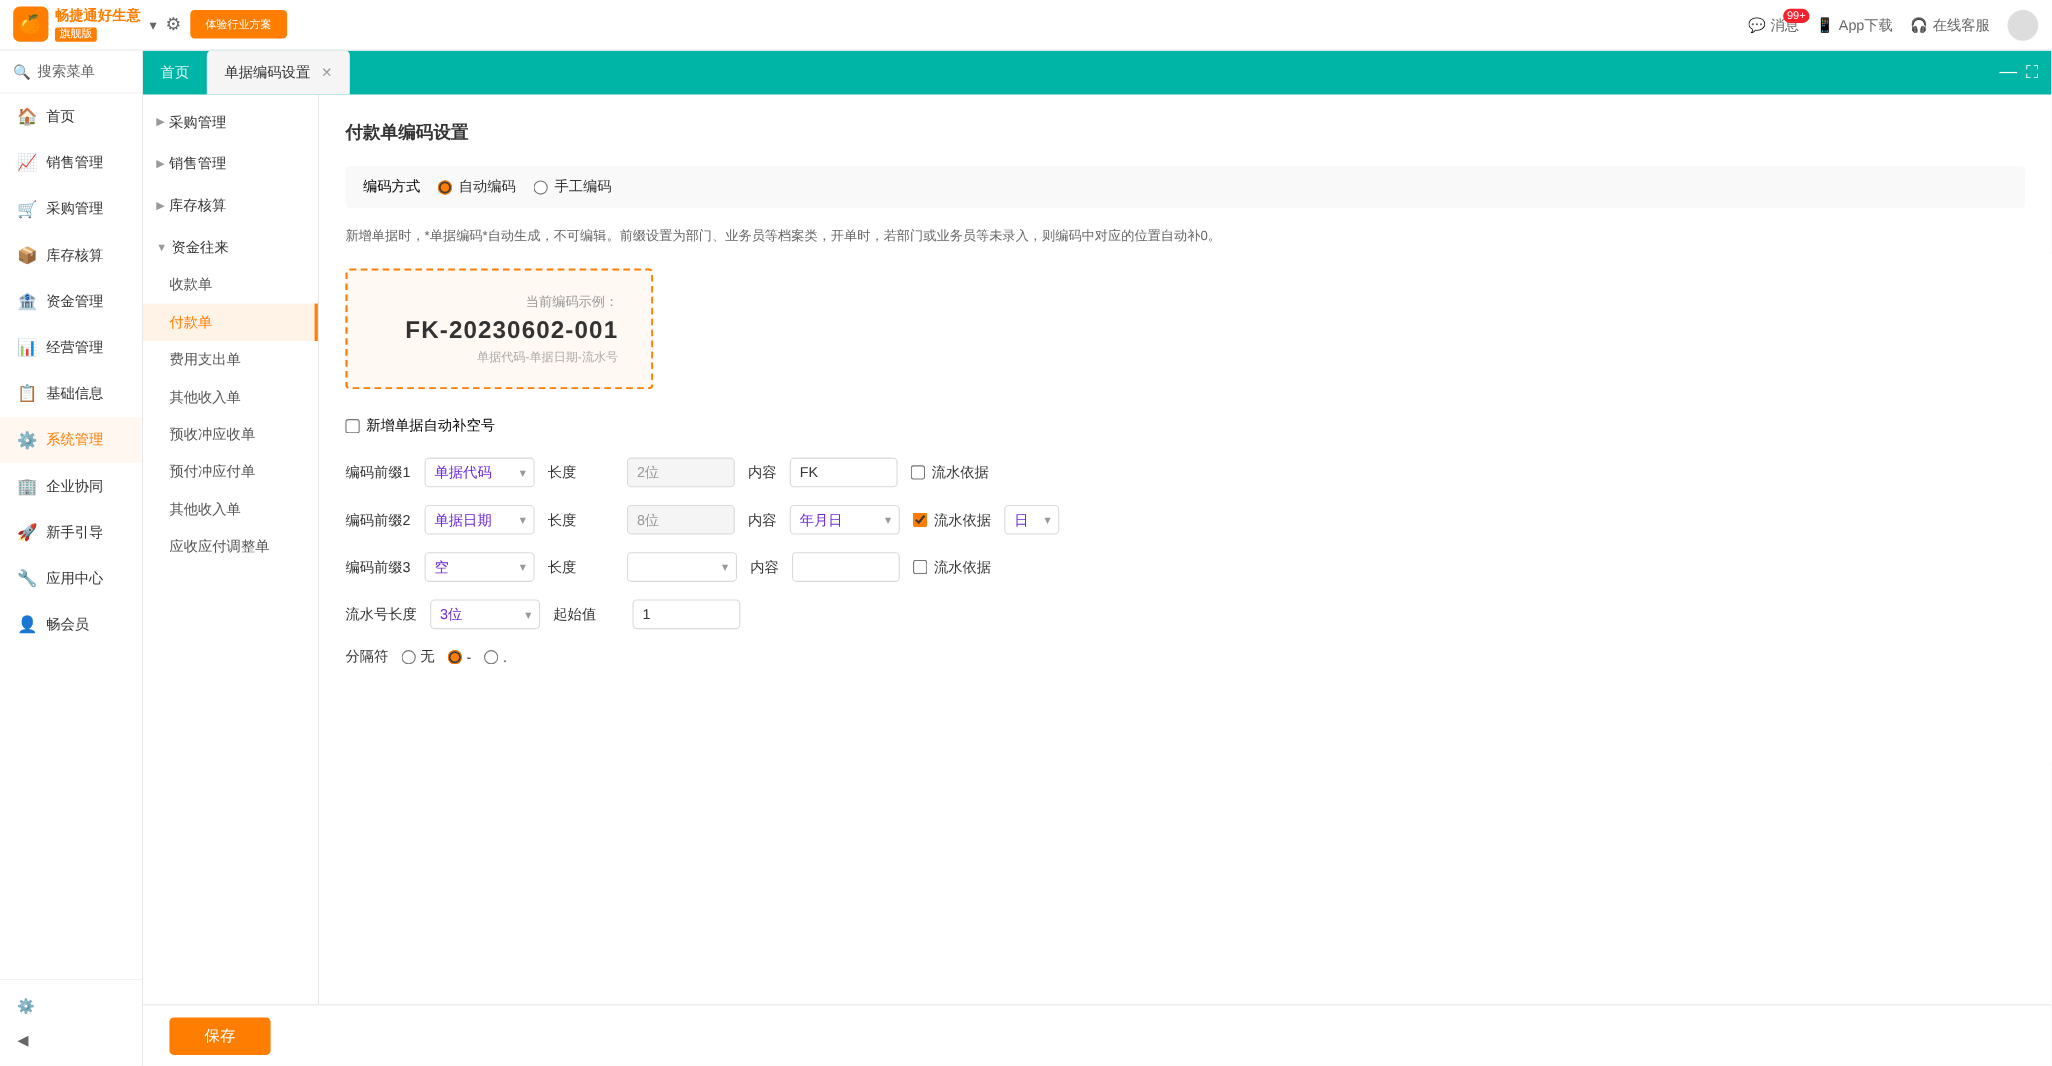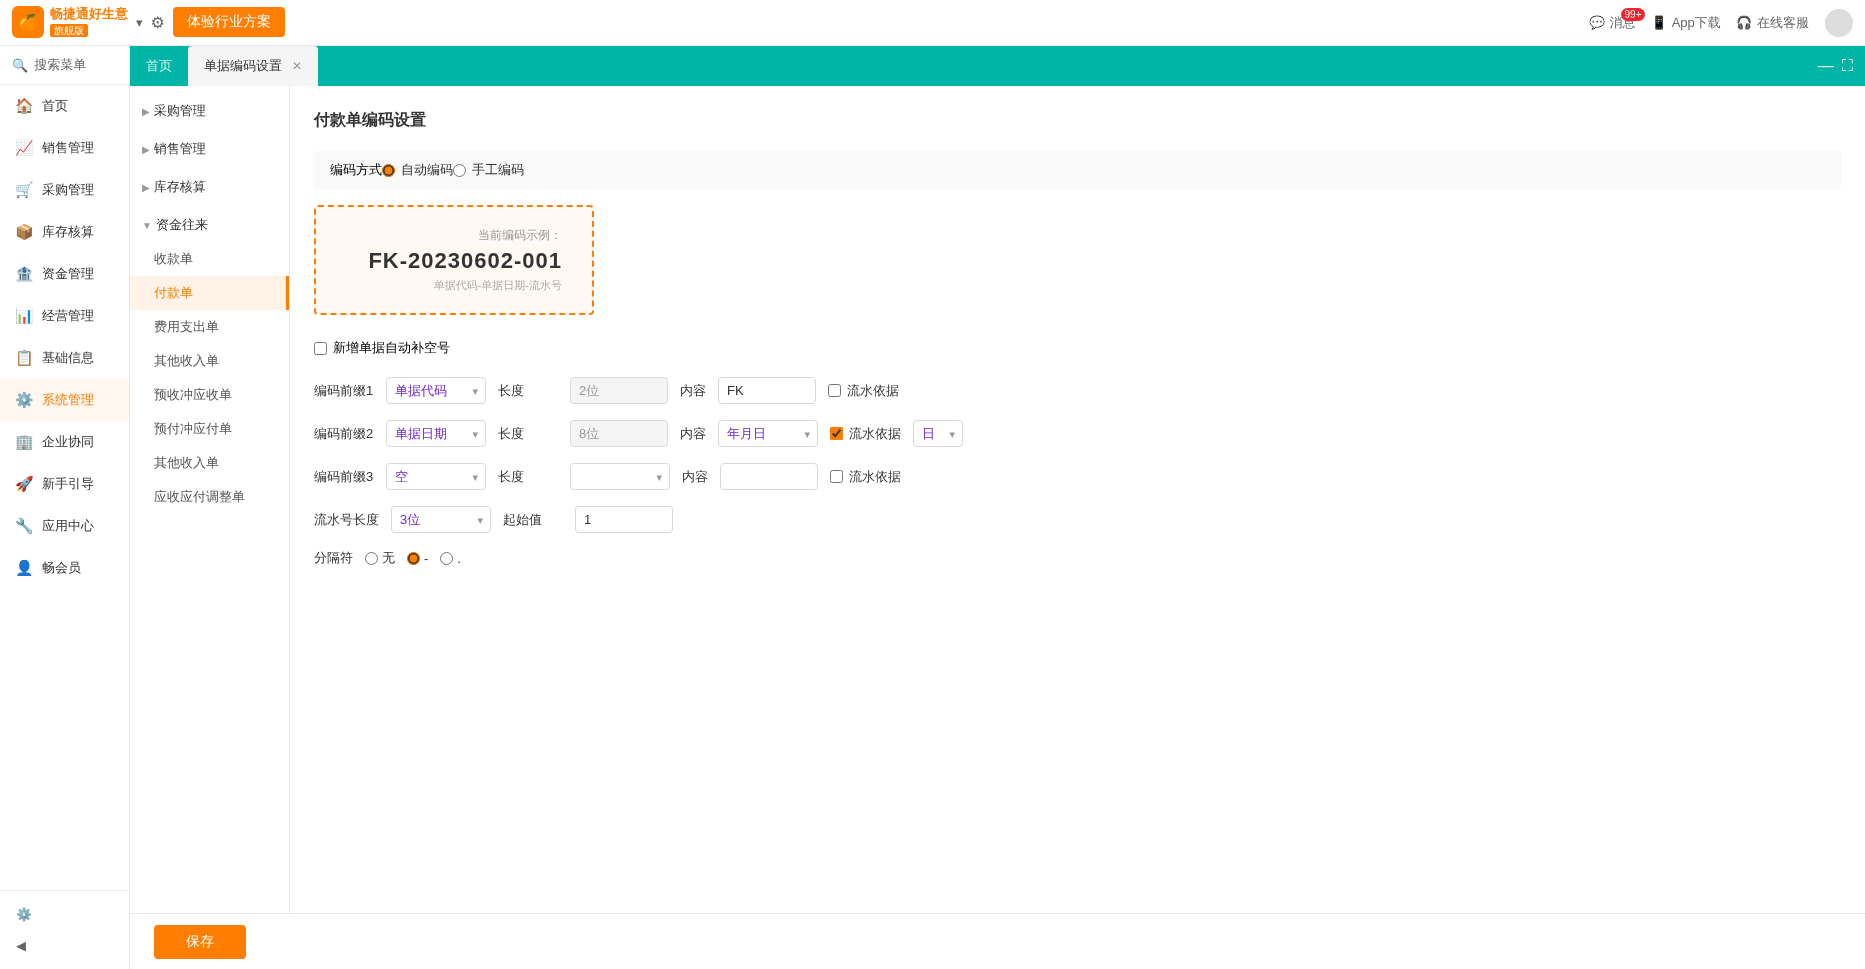--- a/index.html
+++ b/index.html
@@ -18,21 +18,21 @@
     }
     .top-header-left { display: flex; align-items: center; gap: 8px; }
     .logo-area { display: flex; align-items: center; gap: 6px; }
     .logo-icon { width: 32px; height: 32px; background: #ff7d00; border-radius: 6px; display: flex; align-items: center; justify-content: center; color: white; font-size: 16px; }
     .logo-text { font-size: 12px; color: #333; line-height: 1.3; }
     .logo-text .main { font-size: 13px; font-weight: bold; color: #ff7d00; }
     .logo-tag { font-size: 10px; background: #ff7d00; color: white; padding: 1px 4px; border-radius: 2px; }
     .header-controls { display: flex; align-items: center; gap: 8px; }
     .header-dropdown { display: flex; align-items: center; gap: 4px; color: #666; cursor: pointer; }
     .header-gear { color: #666; cursor: pointer; font-size: 16px; }
-    .header-btn { background: #ff7d00; color: white; border: none; padding: 6px 14px; border-radius: 4px; cursor: pointer; font-size: 14px; }
+    .header-btn { background: #ff7d00; color: white; border: none; padding: 6px 14px; border-radius: 4px; cursor: pointer; font-size: 10px; }
     .top-header-right { display: flex; align-items: center; gap: 16px; color: #666; font-size: 13px; }
     .msg-item { display: flex; align-items: center; gap: 4px; cursor: pointer; position: relative; }
     .badge { background: #f5222d; color: white; font-size: 10px; padding: 1px 4px; border-radius: 8px; position: absolute; top: -6px; right: -10px; }
     .user-avatar { width: 28px; height: 28px; background: #ddd; border-radius: 50%; }
 
     
     .main-layout { display: flex; flex: 1; overflow: hidden; }
 
     
     .sidebar {
@@ -130,21 +130,21 @@
     
     .main-panel {
       flex: 1;
       background: #fff;
       overflow-y: auto;
       padding: 24px;
     }
     .page-title { font-size: 16px; font-weight: bold; color: #333; margin-bottom: 20px; }
 
     
-    .encoding-method { display: flex; align-items: center; background: #f9f9f9; padding: 10px 16px; border-radius: 4px; margin-bottom: 16px; }
+    .encoding-method { display: flex; align-items: center; gap: 16px; background: #f9f9f9; padding: 10px 16px; border-radius: 4px; margin-bottom: 16px; }
     .radio-label { display: flex; align-items: center; gap: 6px; cursor: pointer; color: #333; font-size: 13px; }
     .radio-label input[type=radio] { accent-color: #ff7d00; cursor: pointer; }
 
     
     .info-text { color: #666; font-size: 12px; margin-bottom: 20px; line-height: 1.6; }
 
     
     .preview-box {
       border: 2px dashed #ff7d00;
       background: #fff8f3;
@@ -390,20 +390,23 @@
             <input type="radio" name="encode" checked="" style="">
             <span>自动编码</span>
           </label>
           <label class="radio-label">
             <input type="radio" name="encode" style="">
             <span>手工编码</span>
           </label>
         </div>
 
         
+        <div class="info-text">
+          新增单据时，*单据编码*自动生成，不可编辑。前缀设置为部门、业务员等档案类，开单时，若部门或业务员等未录入，则编码中对应的位置自动补0。
+        </div>
 
         
         <div class="preview-box">
           <div class="preview-label">当前编码示例：</div>
           <div class="preview-code">FK-20230602-001</div>
           <div class="preview-desc">单据代码-单据日期-流水号</div>
         </div>
 
         
         <div class="checkbox-row">

